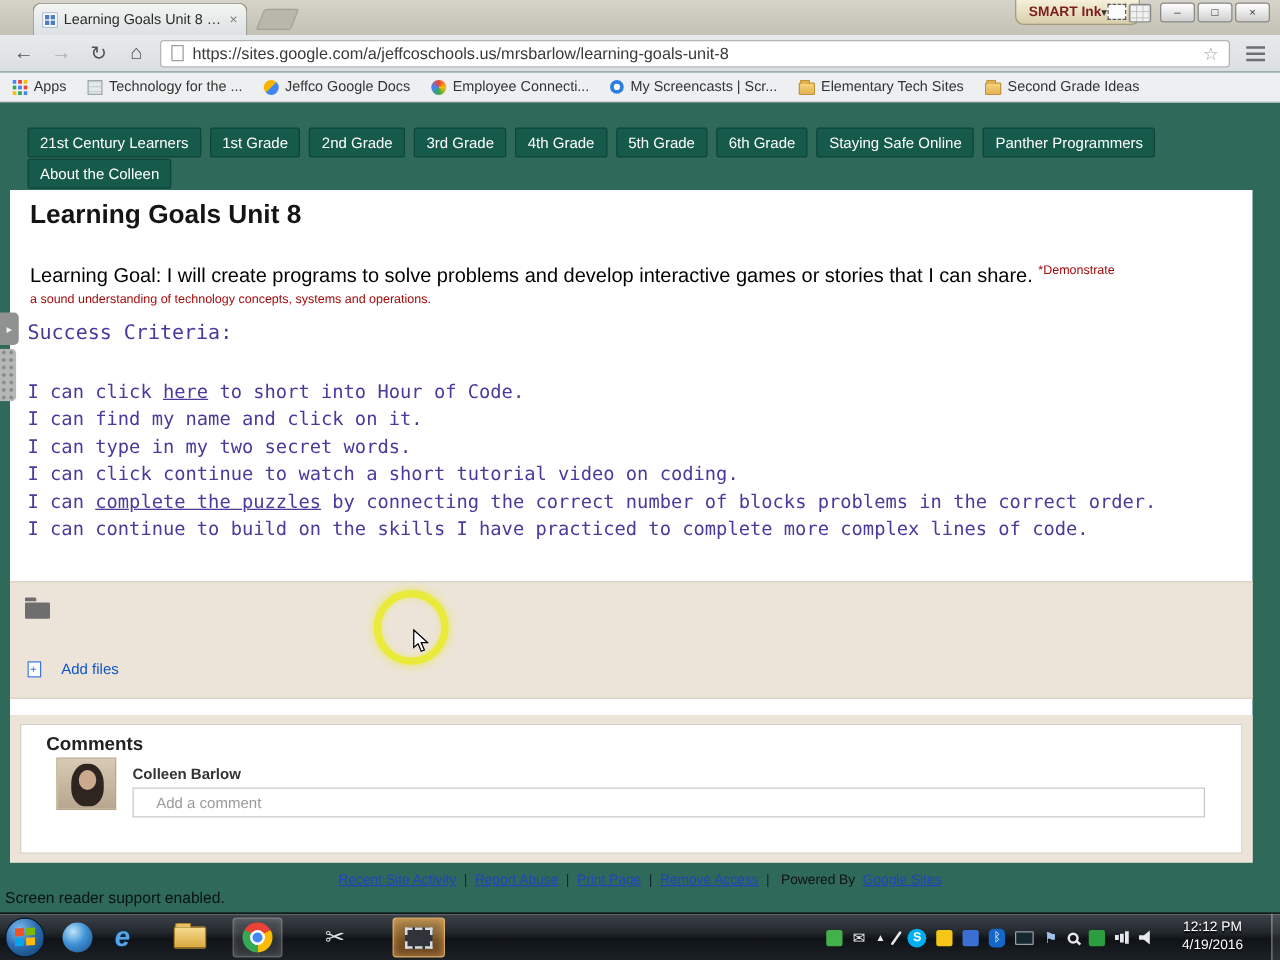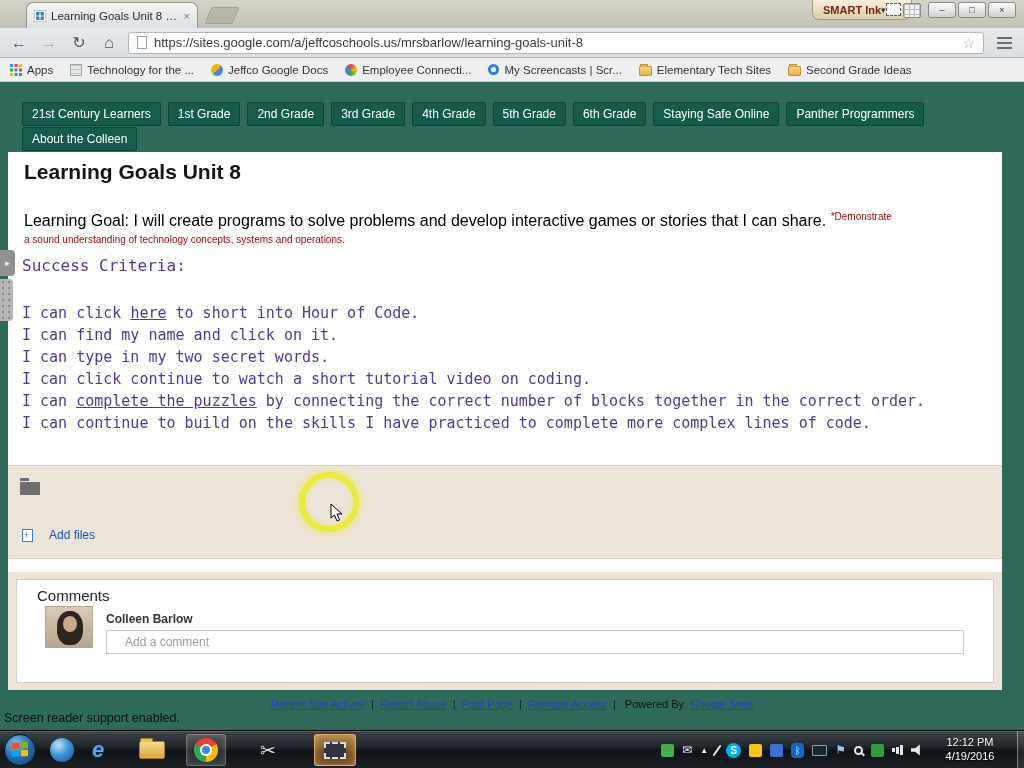--- a/index.html
+++ b/index.html
@@ -83,21 +83,21 @@
   .file-folder::before { content:''; position:absolute; top:-4px; left:0; width:9px; height:3px;
     background:#6e6e6e; border-radius:1px 1px 0 0; }
   .add-files { position:absolute; left:14px; top:62px; display:flex; align-items:center; gap:16px;
     color:#1155cc; font-size:12px; cursor:pointer; }
   .add-ic { position:relative; width:11px; height:13px; background:#fff; border:1px solid #3c78d8; }
   .add-ic::after { content:'+'; position:absolute; left:1px; top:0px; font-size:9px; color:#3c78d8; }
 
   .comments-section { position:absolute; left:0; top:420px; width:994px; height:118px; background:#ece4d8; }
   .comments-box { position:absolute; left:8px; top:7px; width:978px; height:104px; background:#fff;
     border:1px solid #d6cfc3; }
-  .comments-head { position:absolute; left:20px; top:7px; font-size:15px; font-weight:normal; color:#222;text-align:center; }
+  .comments-head { position:absolute; left:20px; top:7px; font-size:15px; font-weight:bold; color:#222;text-align:center; }
   .avatar { position:absolute; left:28px; top:26px; width:48px; height:42px;
     background:linear-gradient(#d8cab4,#b7a68d); border:1px solid #b5a788; overflow:hidden; }
   .avatar::before { content:''; position:absolute; left:11px; top:4px; width:26px; height:34px;
     background:#2e2520; border-radius:46% 46% 42% 42%; }
   .avatar::after { content:''; position:absolute; left:17px; top:9px; width:14px; height:16px;
     background:#caa98c; border-radius:50%; }
   .comment-author { position:absolute; left:89px; top:32px; font-size:12px; font-weight:bold; color:#333; }
   .comment-input { position:absolute; left:89px; top:50px; width:858px; height:24px; border:1px solid #c9c9c9;
     font-size:12px; padding:0 18px; color:#444; font-family:"Liberation Sans",sans-serif; }
   .comment-input::placeholder { color:#9a9a9a; }
@@ -295,21 +295,21 @@
         <div>
           <span>I can find my name and click on it.</span>
         </div>
         <div>
           <span>I can type in my two secret words.</span>
         </div>
         <div>
           <span>I can click continue to watch a short tutorial video on coding.</span>
         </div>
         <div>
-          <span>I can </span><a>complete the puzzles</a><span> by connecting the correct number of blocks together in the correct order.</span>
+          <span>I can </span><a>complete the puzzles</a><span> by connecting the correct number of blocks problems in the correct order.</span>
         </div>
         <div>
           <span>I can continue to build on the skills I have practiced to complete more complex lines of code.</span>
         </div>
       </div>
 
       <div class="file-section">
         <div class="file-folder"></div>
         <div class="add-files">
           <span class="add-ic"></span>

